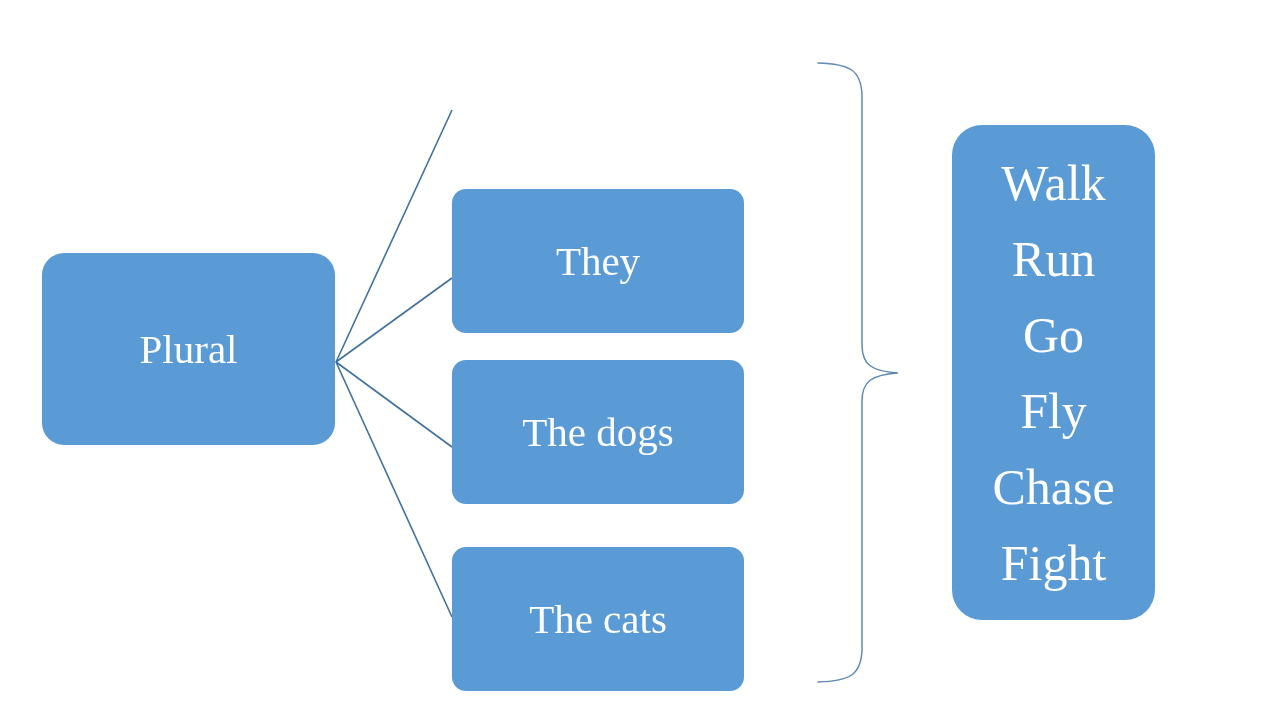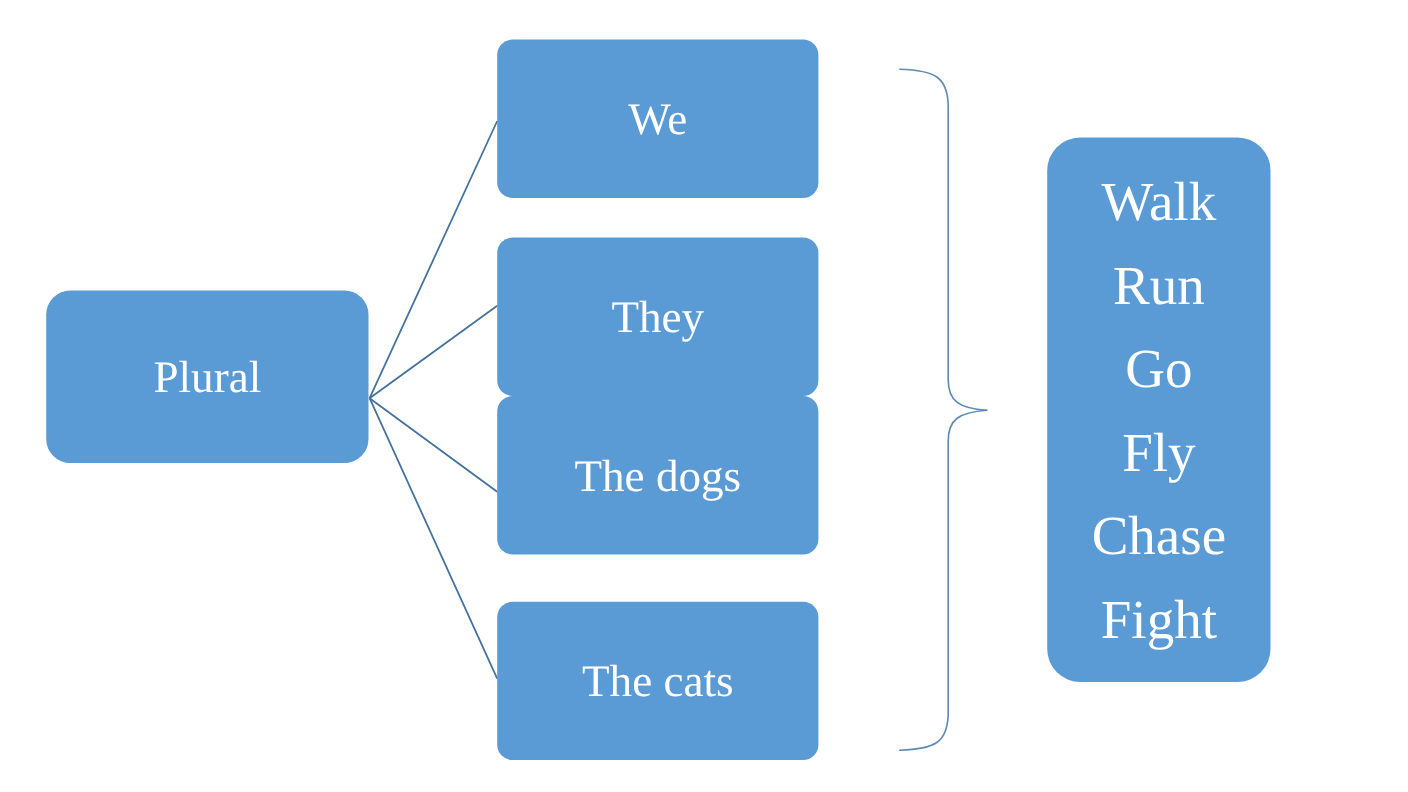--- a/index.html
+++ b/index.html
@@ -24,37 +24,37 @@
     justify-content: center;
     text-align: center;
     box-sizing: border-box;
     line-height: 1.18;
     font-weight: 400;
     -webkit-font-smoothing: antialiased;
   }
   
   #node-root {
     left: 42px;
-    top: 264px;
+    top: 253px;
     width: 293px;
-    height: 157px;
+    height: 192px;
     border-radius: 22px;
     font-size: 41px;
   }
   #node-root .label-line { display: block; }
   
   .node-subject {
     left: 452px;
     width: 292px;
     height: 144px;
     border-radius: 14px;
     font-size: 41px;
   }
   #node-subject-0 { top: 36px; }
-  #node-subject-1 { top: 216px; }
+  #node-subject-1 { top: 189px; }
   #node-subject-2 { top: 360px; }
   #node-subject-3 { top: 547px; }
   
   #node-verbs {
     left: 952px;
     top: 125px;
     width: 203px;
     height: 495px;
     border-radius: 30px;
     font-size: 50px;
@@ -89,23 +89,20 @@
       <path d="M 818 682 C 850 681 861 675 862 650 L 862 401 C 862 381 872 375 897 373"></path>
     </g>
   </svg>
 
   <div class="node" id="node-root">
     <div>
       <span class="label-line">Plural</span>
     </div>
   </div>
 
-  <div class="node node-subject" id="node-subject-0">
-    <span>We</span>
-  </div>
   <div class="node node-subject" id="node-subject-1">
     <span>They</span>
   </div>
   <div class="node node-subject" id="node-subject-2">
     <span>The dogs</span>
   </div>
   <div class="node node-subject" id="node-subject-3">
     <span>The cats</span>
   </div>
 

